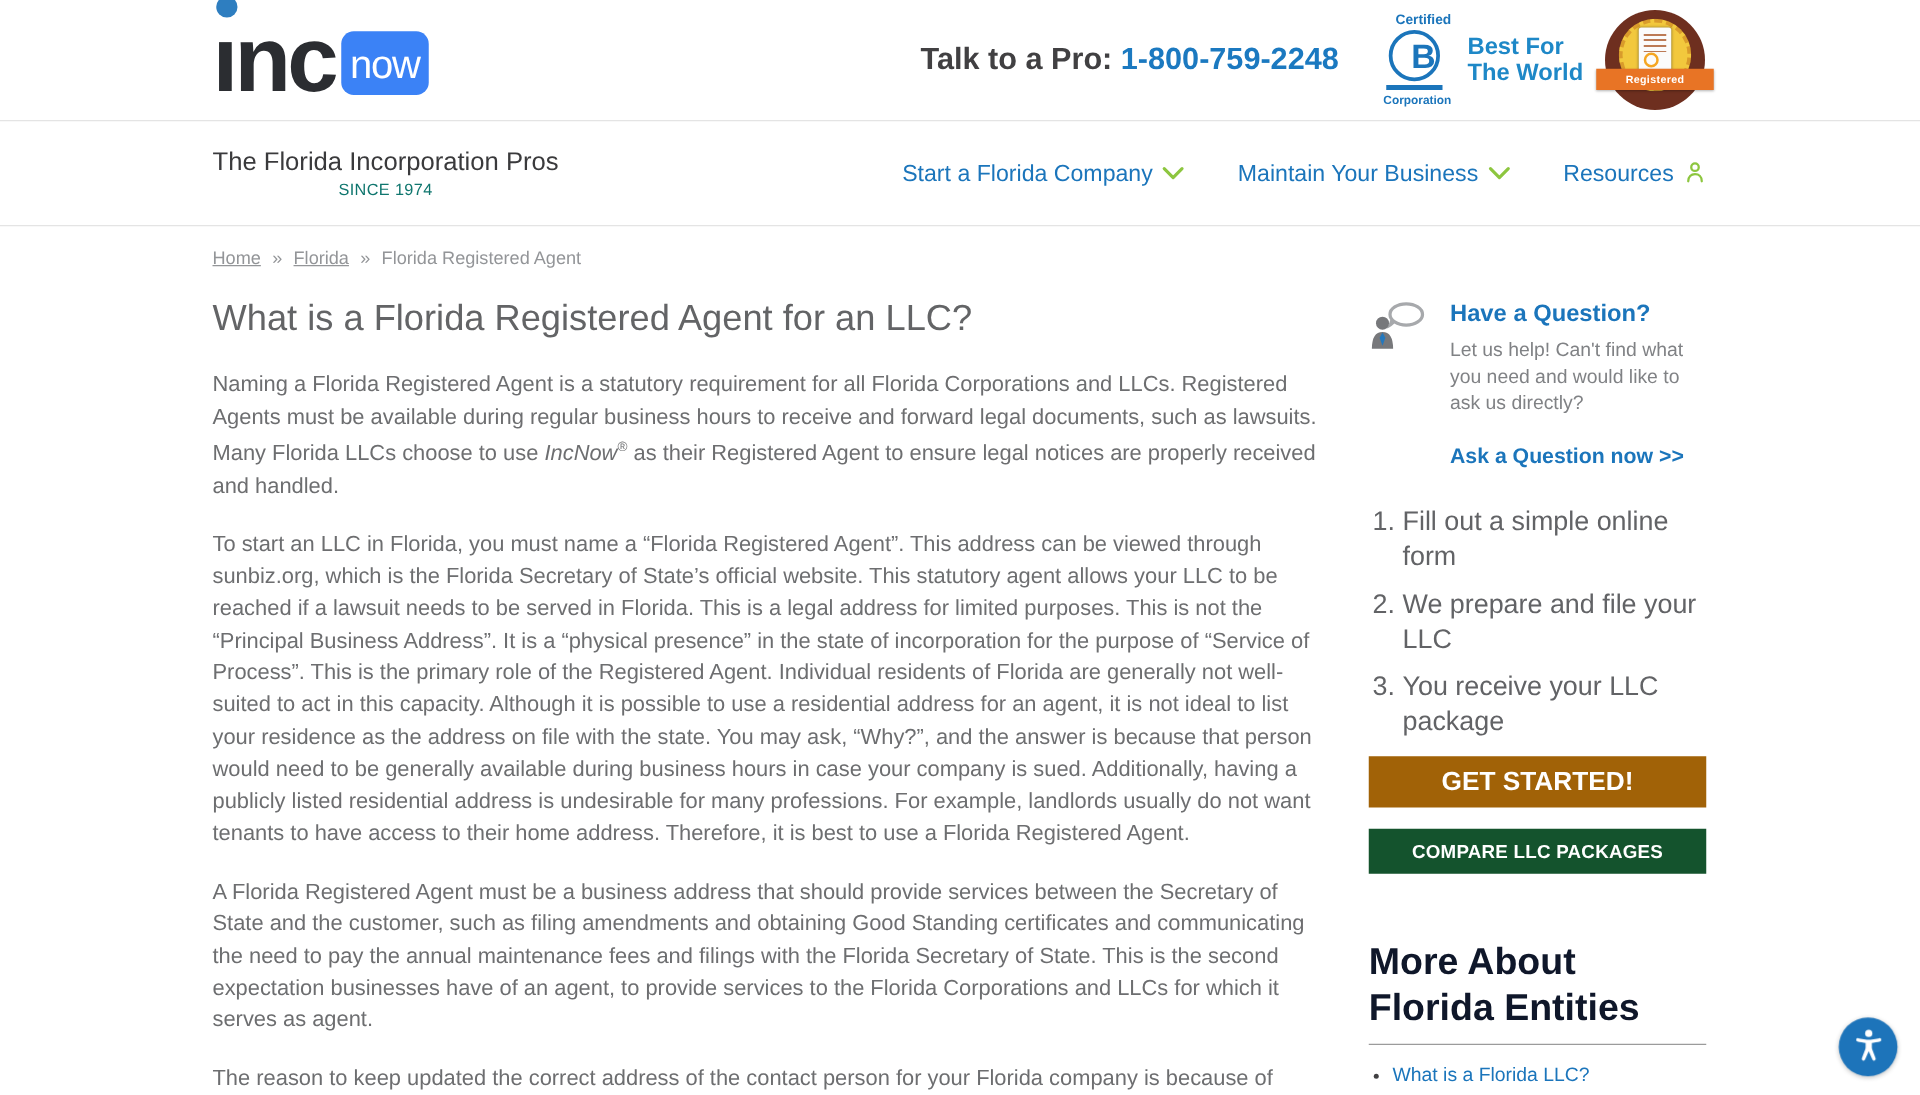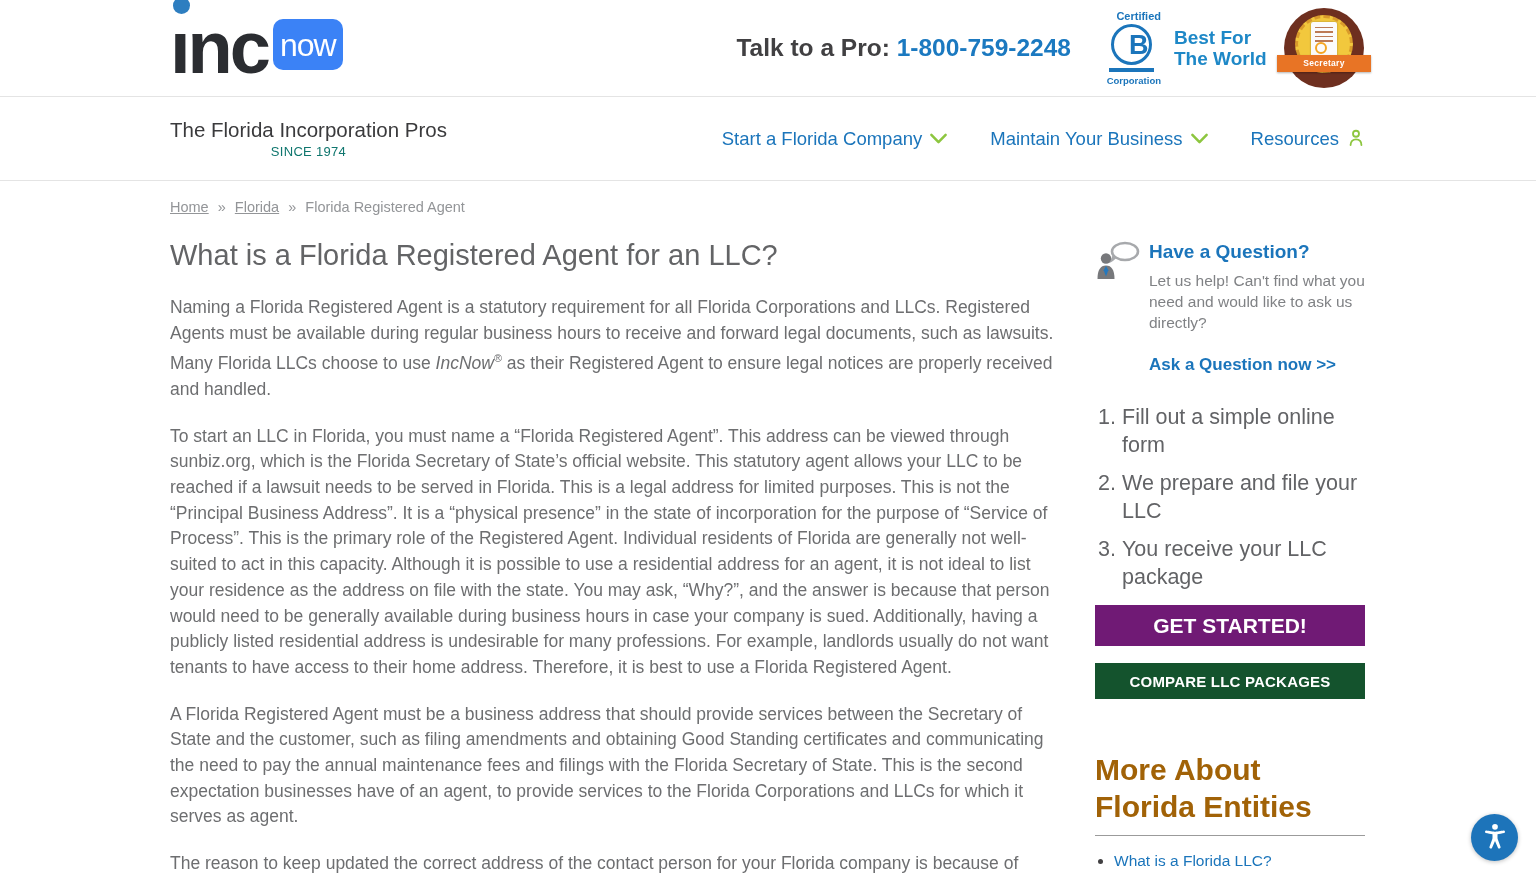--- a/index.html
+++ b/index.html
@@ -9,21 +9,21 @@
     background: #fff;
     font-family: "Liberation Sans", sans-serif;
     -webkit-font-smoothing: antialiased;
   }
   .container { width: 1196px; margin: 0 auto; position: relative; }
 
   
   .site-header { border-bottom: 1px solid #e4e4e4; height: 97px; }
   .header-inner { display: flex; align-items: center; height: 100%; }
 
-  .logo { display: flex; align-items: flex-start; text-decoration: none; cursor: pointer; }
+  .logo { display: flex; align-items: flex-end; text-decoration: none; cursor: pointer; }
   .logo-inc { position: relative; font-size: 74px; font-weight: bold; color: #2b2d31; line-height: 0.78; letter-spacing: -3px; }
   .logo-dot { position: absolute; left: 3px; top: -22px; width: 17px; height: 17px; border-radius: 50%; background: #2e7ec0; }
   .logo-now { background: #3b82f6; color: #fff; font-weight: normal; font-size: 32px; line-height: 1; padding: 10px 7px 9px; border-radius: 10px; margin-left: 5px; margin-bottom: 1px; letter-spacing: -1px; }
 
   .phone { margin-left: auto; margin-right: 30px; font-size: 24.5px; font-weight: 600; white-space: nowrap; }
   .phone-label { color: #414042; }
   .phone-number { color: #1b79c0; text-decoration: none; cursor: pointer; }
 
   .badges { display: flex; align-items: center; gap: 13px; }
 
@@ -61,33 +61,33 @@
   .breadcrumb { font-size: 14.5px; color: #939598; margin-bottom: 24px; }
   .breadcrumb a { color: #939598; text-decoration: underline; cursor: pointer; }
   .breadcrumb .sep { margin: 0 5px; }
 
   h1.page-title { font-size: 29px; font-weight: 400; color: #636466; margin: 0 0 23px; }
 
   .article p { font-size: 17.5px; line-height: 25.7px; color: #6d6e70; margin: 0 0 21px; }
   .article sup { font-size: 62%; }
 
   
-  .question-box { display: flex; gap: 9px; margin-top: 42px; }
+  .question-box { display: flex; gap: 20px; margin-top: 42px; }
   .q-icon { width: 45px; flex: none; }
   .q-title { color: #1b75bb; font-size: 19px; font-weight: bold; margin-bottom: 7px; }
   .q-text { color: #808285; font-size: 15.5px; line-height: 21px; margin-bottom: 22px; }
   .q-link { color: #1b75bb; font-size: 17px; font-weight: bold; text-decoration: none; cursor: pointer; display: inline-block; }
 
   ol.steps { margin: 28px 0 0; padding-left: 27px; color: #626366; font-size: 21.5px; line-height: 28px; }
   ol.steps li { margin-bottom: 10px; }
 
-  .btn-orange { display: block; width: 100%; height: 41px; background: #701a75; color: #fff; font-size: 21px; font-weight: bold; border: none; margin-top: 14px; font-family: inherit; cursor: pointer; }
+  .btn-orange { display: block; width: 100%; height: 41px; background: #a16207; color: #fff; font-size: 21px; font-weight: bold; border: none; margin-top: 14px; font-family: inherit; cursor: pointer; }
   .btn-blue { display: block; width: 100%; height: 36px; background: #14532d; color: #fff; font-size: 15px; font-weight: bold; border: none; margin-top: 17px; font-family: inherit; cursor: pointer; letter-spacing: .2px; }
 
-  .more-title { color: #a16207; font-size: 30px; font-weight: bold; line-height: 37px; margin: 52px 0 0; padding-bottom: 10px; border-bottom: 1px solid #9b9b9b; }
+  .more-title { color: #0f172a; font-size: 30px; font-weight: bold; line-height: 37px; margin: 52px 0 0; padding-bottom: 10px; border-bottom: 1px solid #9b9b9b; }
   ul.more-links { margin: 16px 0 0; padding-left: 19px; color: #414042; }
   ul.more-links li { margin-bottom: 11px; font-size: 15.5px; }
   ul.more-links a { color: #1b75bb; text-decoration: none; cursor: pointer; }
 
   
   .a11y { position: fixed; right: 18px; bottom: 15px; width: 47px; height: 47px; border-radius: 50%; background: #1d74ba; border: none; display: flex; align-items: center; justify-content: center; padding: 0; cursor: pointer; box-shadow: 0 1px 4px rgba(0,0,0,.25); }
 </style>
 </head>
 <body>
 
@@ -108,21 +108,21 @@
         <div class="bcorp-circle">B</div>
         <div class="bcorp-bar"></div>
         <div class="bcorp-corp">Corporation</div>
       </div>
       <div class="bftw">Best For
 The World</div>
       <div class="gov-badge">
         <div class="gov-circle"></div>
         <div class="gov-seal"></div>
         <div class="gov-doc"></div>
-        <div class="gov-ribbon">Secretary</div>
+        <div class="gov-ribbon">Registered</div>
       </div>
     </div>
   </div>
 </header>
 
 <nav class="site-nav">
   <div class="container nav-inner">
     <div class="brand">
       <div class="brand-title">The Florida Incorporation Pros</div>
       <div class="brand-sub">SINCE 1974</div>

